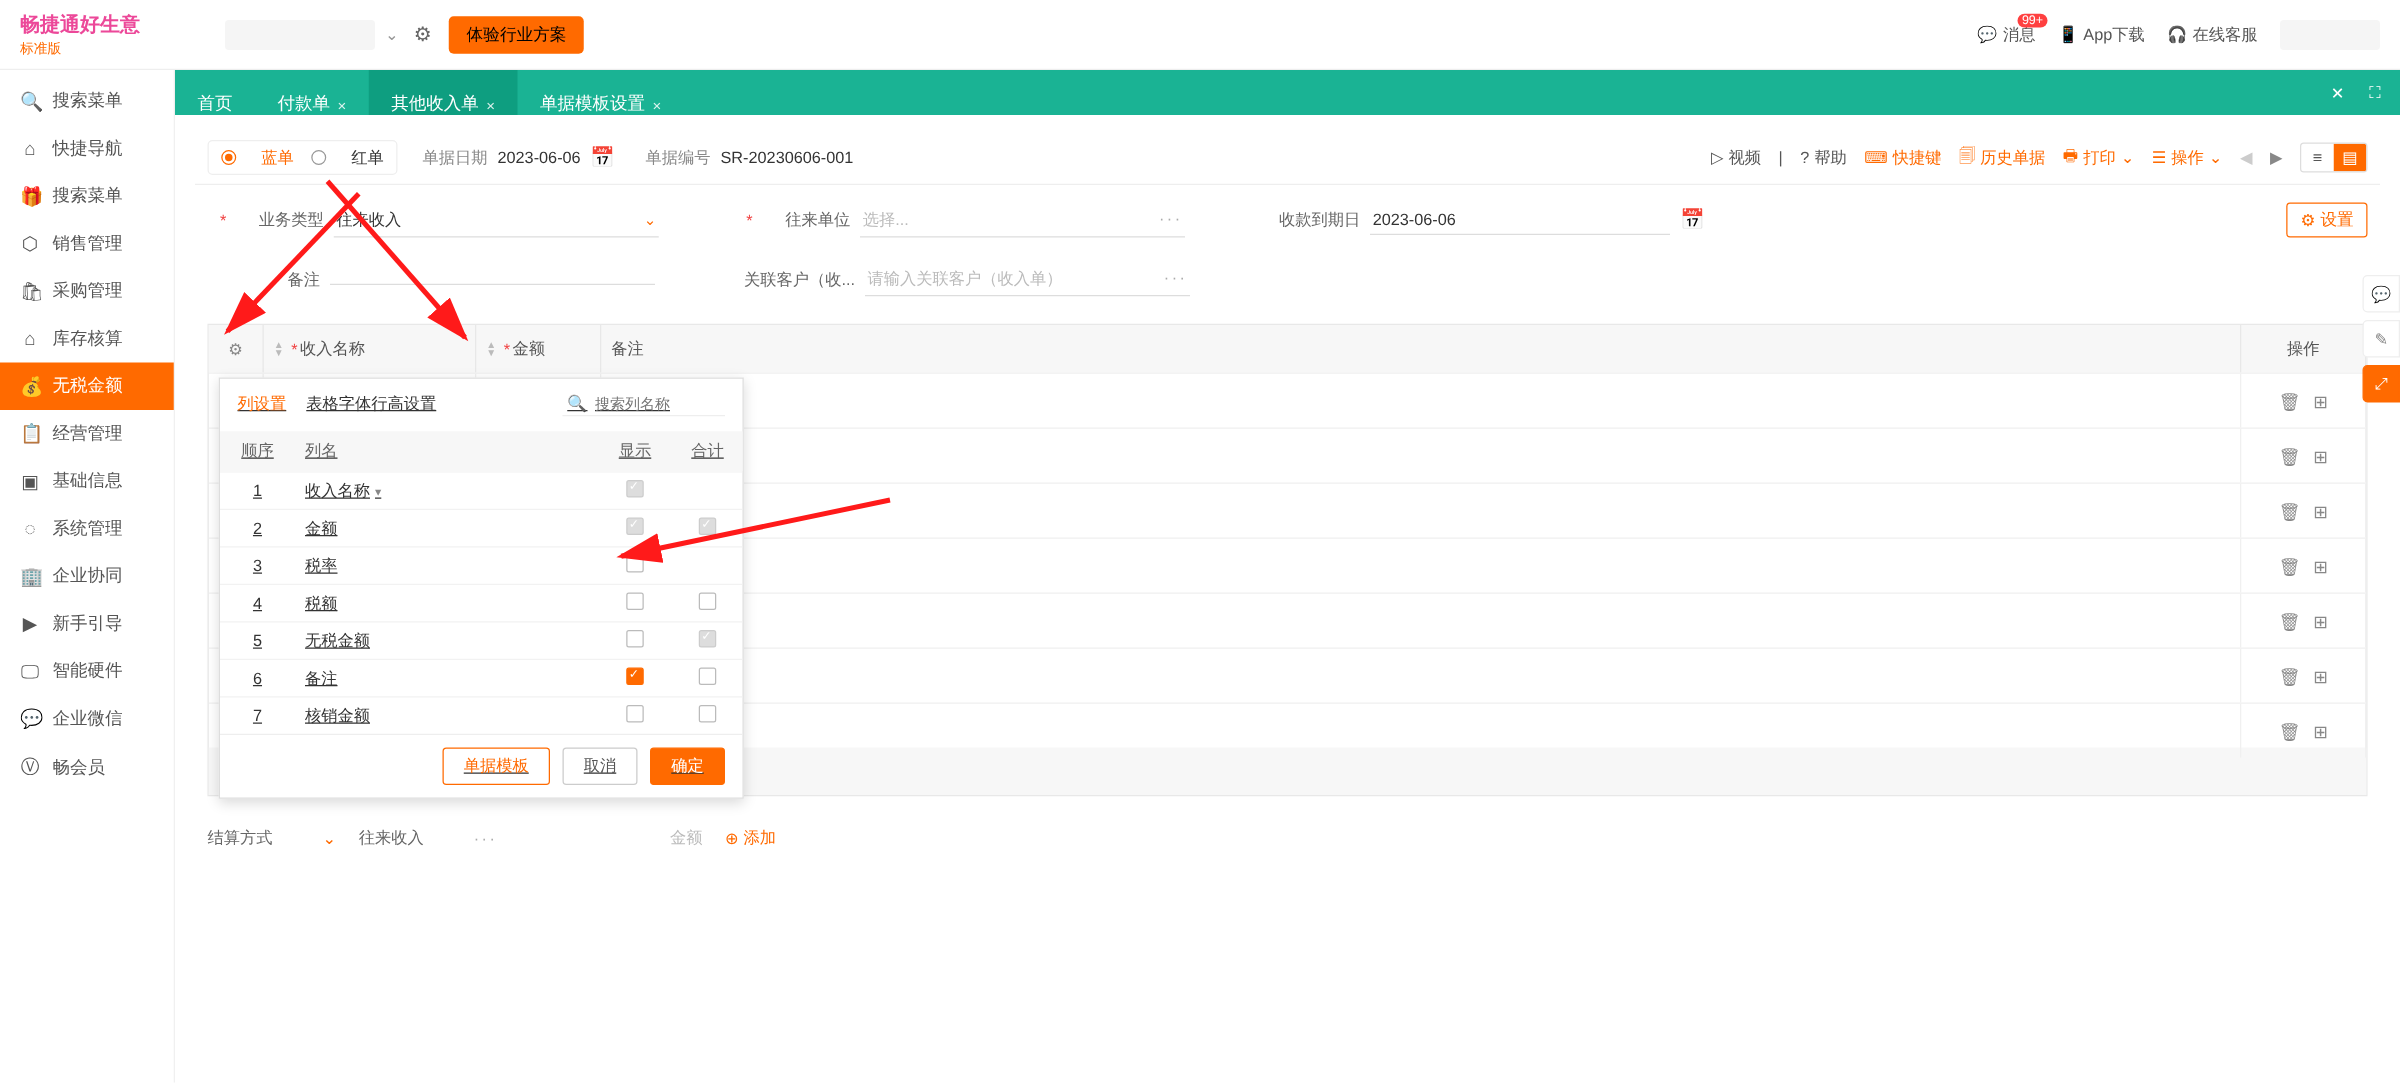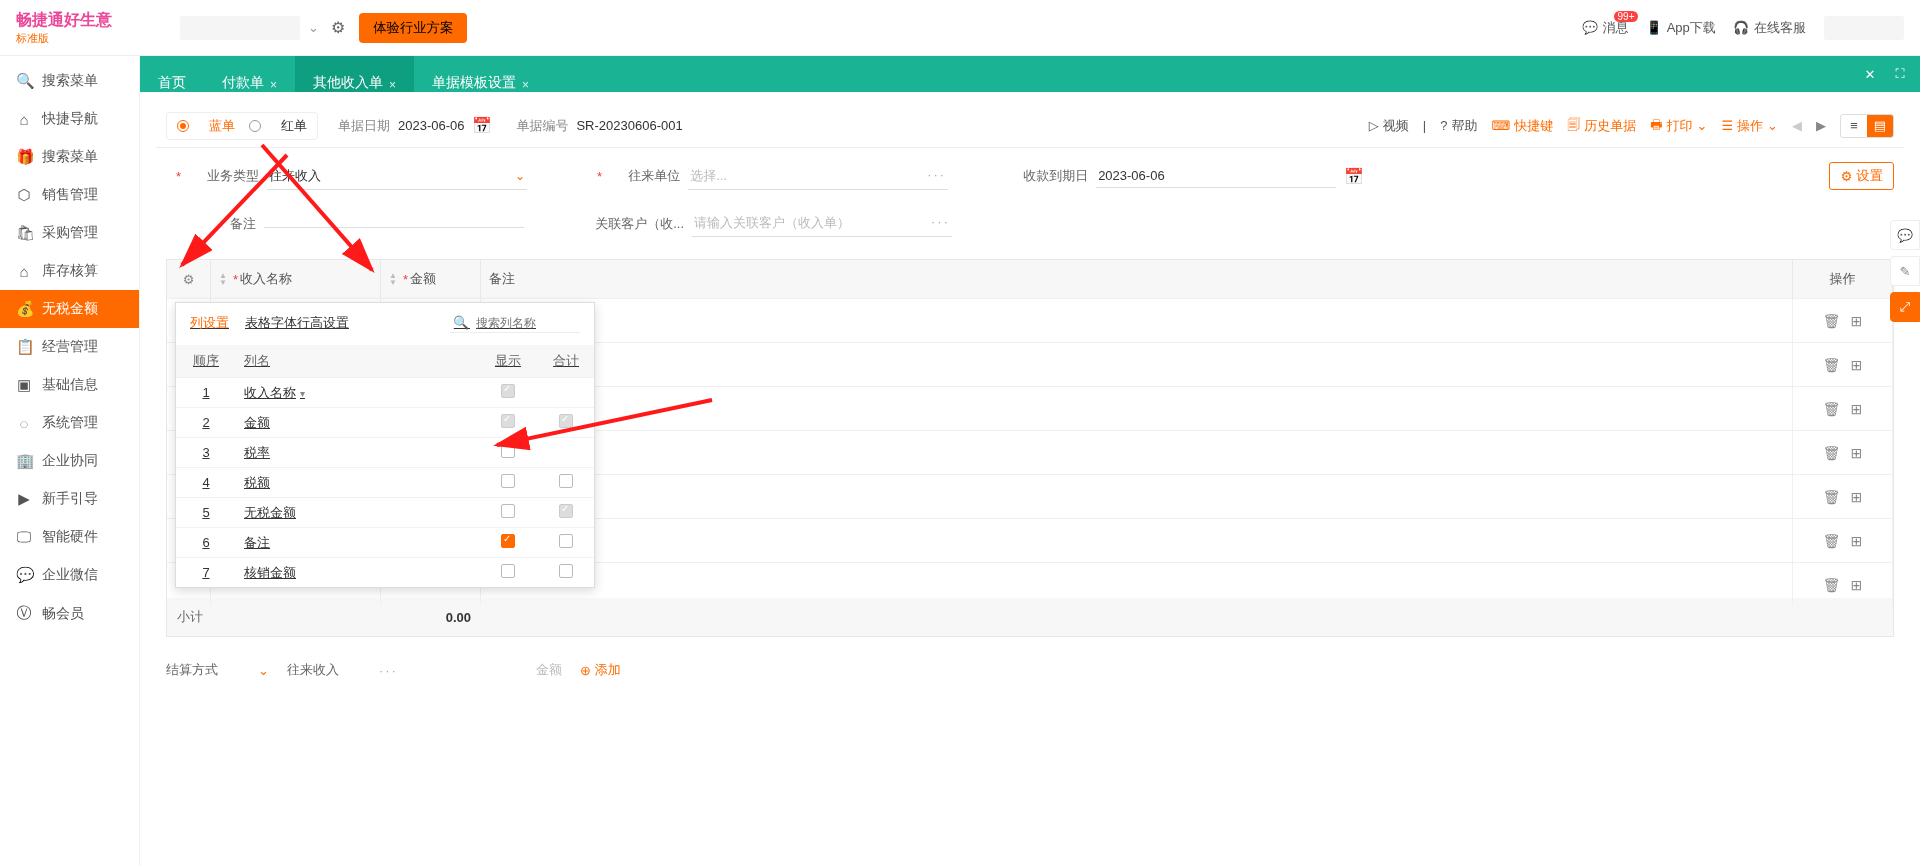--- a/index.html
+++ b/index.html
@@ -517,20 +517,25 @@
               <div class="pg-show"><span class="chk on"></span></div>
               <div class="pg-total"><span class="chk"></span></div>
             </div>
             <div class="pop-row">
               <div class="pg-order">7</div>
               <div class="pg-name">核销金额</div>
               <div class="pg-show"><span class="chk"></span></div>
               <div class="pg-total"><span class="chk"></span></div>
             </div>
           </div>
+      <div class="pop-btns">
+        <button class="btn btn-outline-orange">单据模板</button>
+        <button class="btn btn-outline-gray">取消</button>
+        <button class="btn btn-orange">确定</button>
+      </div>
     </div>
 
     <svg class="arrow-svg" style="left:-10px;top:-110px" width="140" height="130">
       <defs>
             <marker id="ah1" markerWidth="10" markerHeight="10" refX="8" refY="3" orient="auto">
               <path d="M0,0 L0,6 L9,3 z" fill="#ff1a1a"></path>
             </marker>
           </defs>
       <path d="M130,5 L25,115" stroke="#ff1a1a" stroke-width="4" fill="none" marker-end="url(#ah1)"></path>
     </svg>

